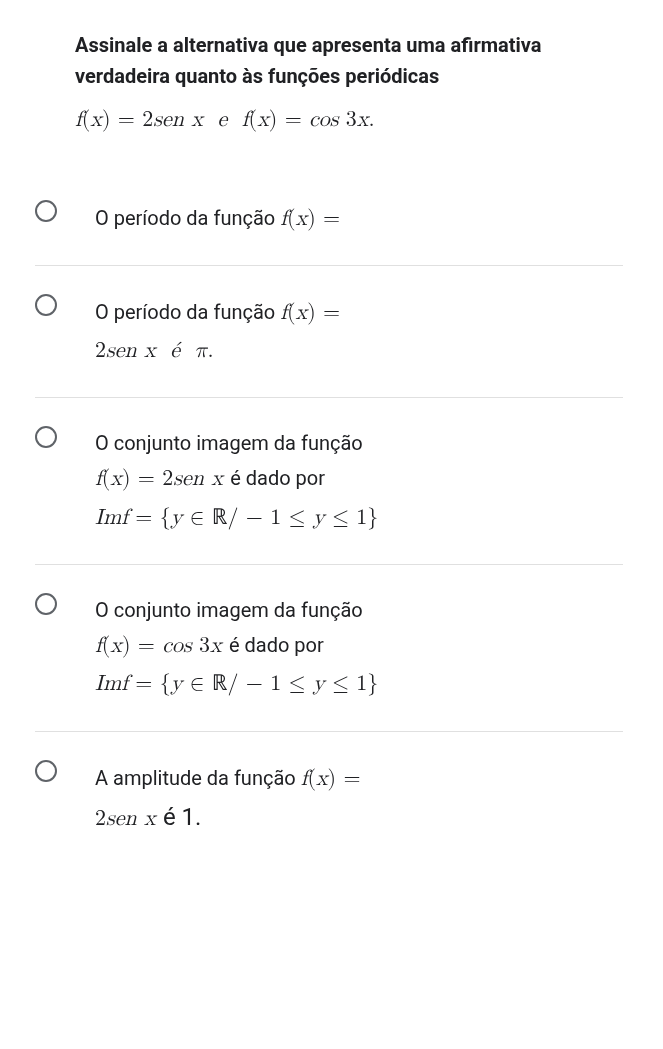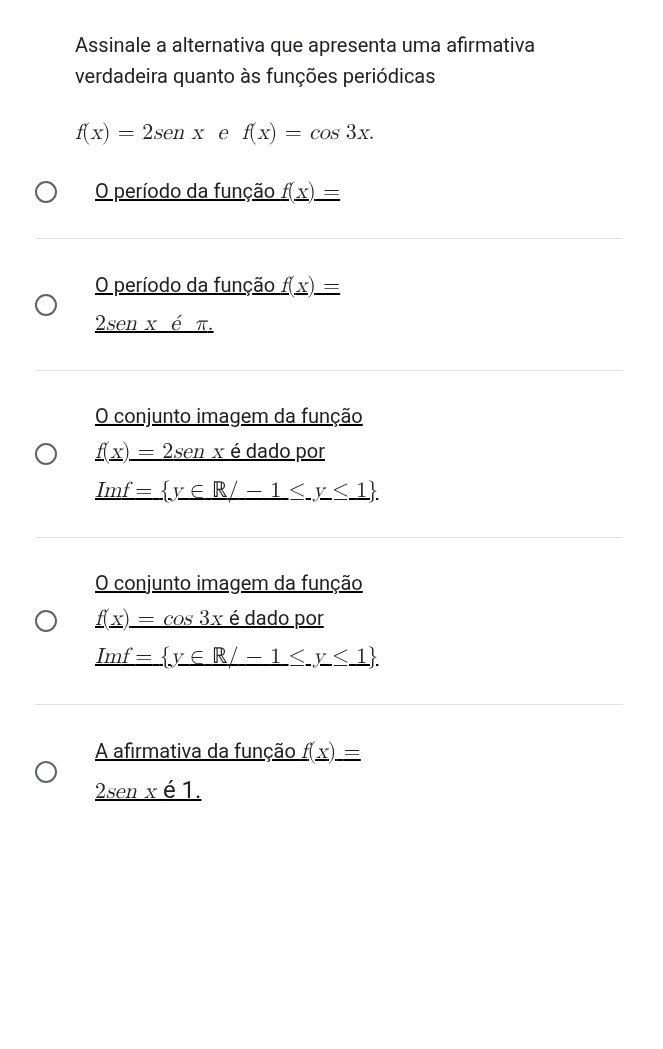--- a/index.html
+++ b/index.html
@@ -9,42 +9,43 @@
     width: 663px;
     padding: 0;
   }
   .container {
     padding: 30px 40px 30px 75px;
   }
   .question {
     font-size: 20px;
     line-height: 1.55;
     color: #202124;
-    margin-bottom: 27px;
+    margin-bottom: 14px;
+    font-weight: bold;
   }
   .math {
     font-family: 'Cambria Math', 'STIX', 'Latin Modern Math', Georgia, serif;
     font-style: italic;
   }
   .math .rm { font-style: normal; }
   .math .func { font-style: italic; }
   .question-math-line {
     font-size: 22px;
     color: #202124;
+    margin-bottom: 40px;
   }
   .options {
     margin-left: -40px;
   }
   .option {
     display: flex;
-    align-items: center;
+    align-items: flex-start;
     padding: 28px 0;
     border-bottom: 1px solid #e0e0e0;
     gap: 38px;
-    text-decoration: underline;
   }
   .option:last-child { border-bottom: none; }
   .radio {
     flex: 0 0 auto;
     width: 22px;
     height: 22px;
     border: 2px solid #5f6368;
     border-radius: 50%;
     background: #fff;
   }
@@ -99,19 +100,19 @@
       <div class="radio"></div>
       <div class="option-text">
         <span>O conjunto imagem da função</span><br>
         <span class="mathblock"><span class="func">f</span><span class="rm">(</span>x<span class="rm">)</span> <span class="rm">=</span> cos <span class="rm">3</span>x <span style="font-style:normal;font-family:Roboto,Arial,sans-serif;font-size:20px">é dado por</span><br>Im<span class="func">f</span> <span class="rm">=</span> <span class="rm">{</span>y <span class="rm">∈</span> <span class="rm dbl">ℝ</span><span class="rm">/</span> <span class="rm">−</span> <span class="rm">1</span> <span class="rm">≤</span> y <span class="rm">≤</span> <span class="rm">1}</span></span>
       </div>
     </div>
 
     <div class="option">
       <div class="radio"></div>
       <div class="option-text">
-        <span>A afirmativa da função </span><span class="mathblock"><span class="func">f</span><span class="rm">(</span>x<span class="rm">)</span> <span class="rm">=</span></span><br>
+        <span>A amplitude da função </span><span class="mathblock"><span class="func">f</span><span class="rm">(</span>x<span class="rm">)</span> <span class="rm">=</span></span><br>
         <span class="mathblock"><span class="rm">2</span>sen x <span style="font-style:normal;font-family:Roboto,Arial,sans-serif;font-size:24px">é 1.</span></span>
       </div>
     </div>
 
   </div>
 </div>
 
 </body></html>

